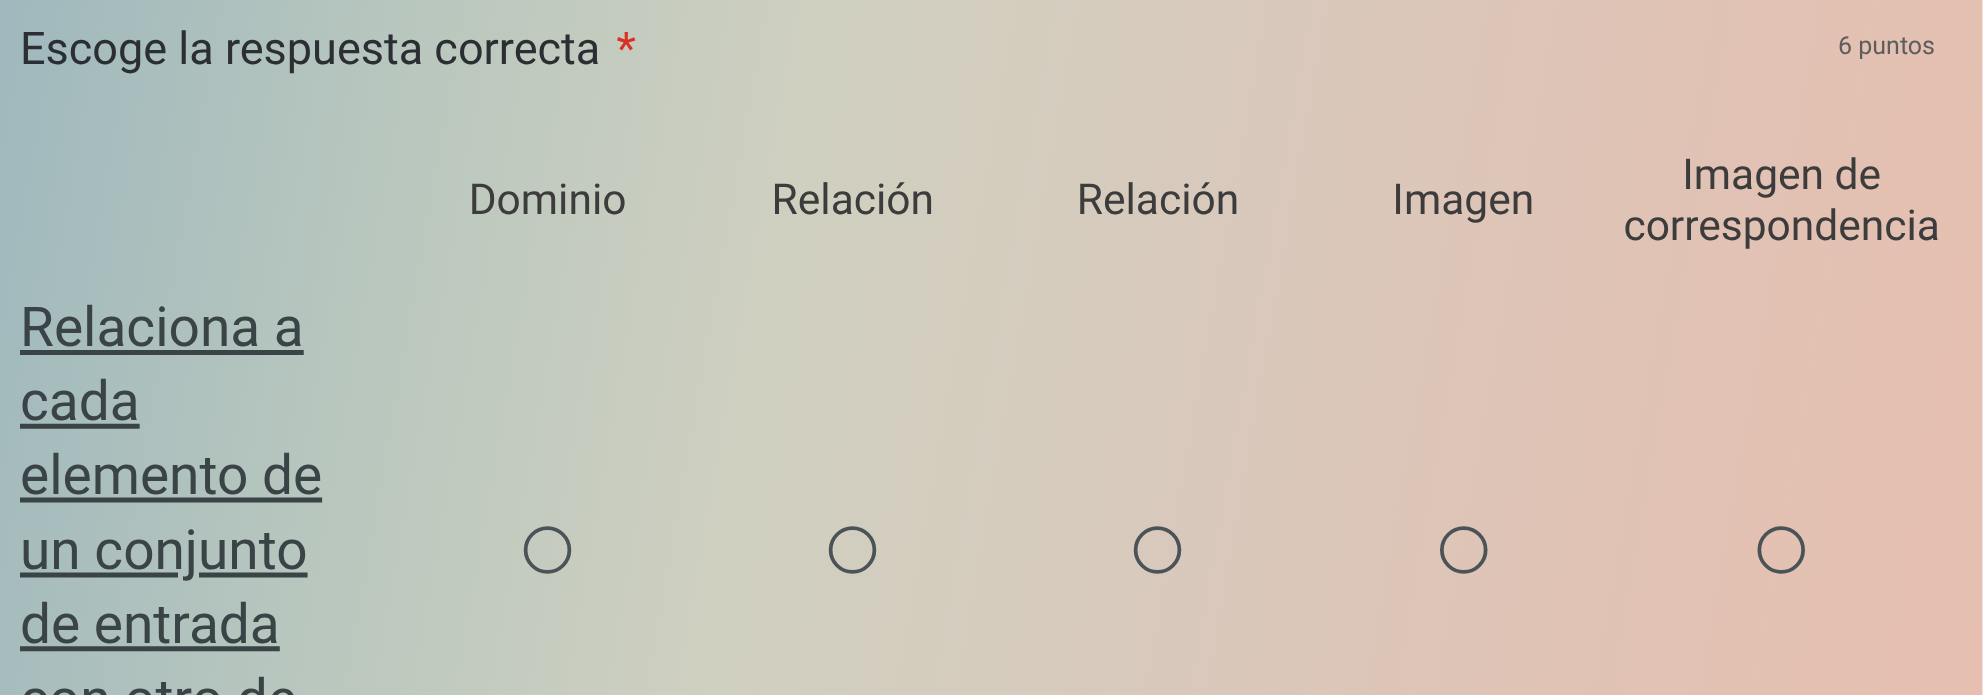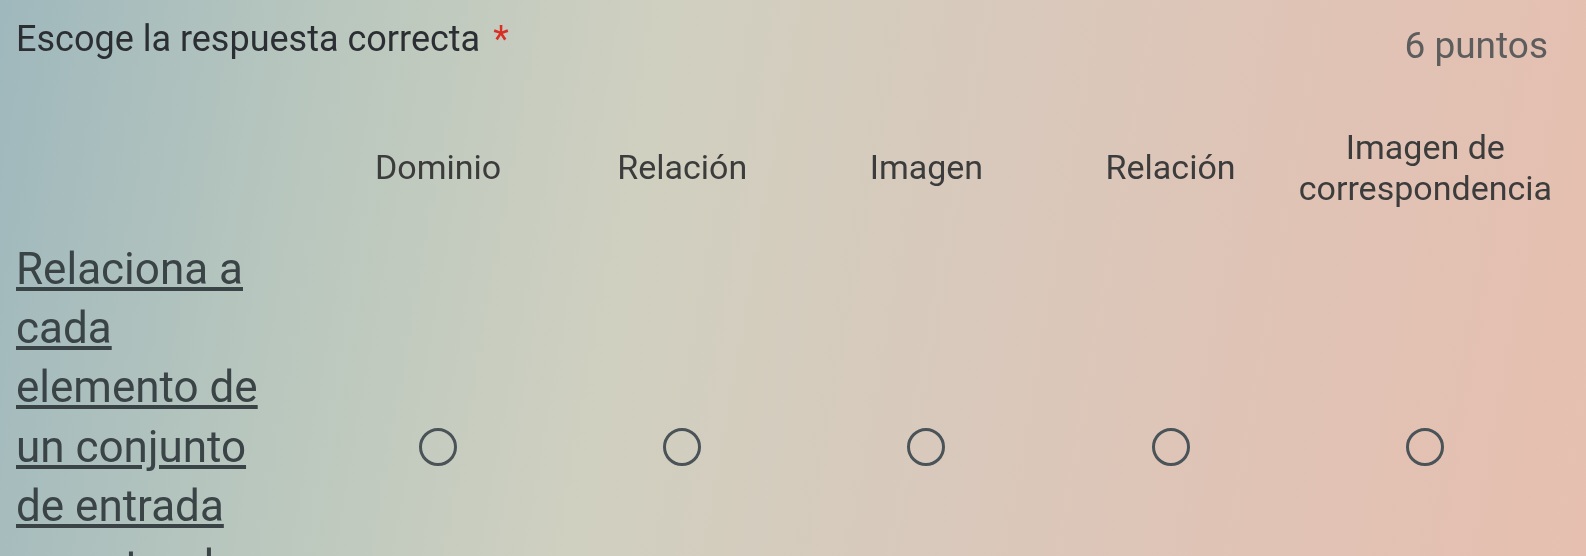--- a/index.html
+++ b/index.html
@@ -25,21 +25,21 @@
   .question-title {
     font-size: 36px;
     color: #2b2f33;
     font-weight: 400;
   }
   .required {
     color: #d93025;
     margin-left: 4px;
   }
   .points {
-    font-size: 37px;
+    font-size: 20px;
     color: #5d5d5d;
     margin-top: 6px;
     margin-right: 10px;
     margin-left: 47px;
   }
   .grid {
     display: grid;
     grid-template-columns: 300px repeat(5, 1fr);
     align-items: center;
     row-gap: 31px;
@@ -83,22 +83,22 @@
     <span>Escoge la respuesta correcta</span>
     <span class="required">*</span>
   </div>
   <div class="points">6 puntos</div>
 </div>
 
 <div class="grid">
   <div class="spacer"></div>
   <div class="col-header">Dominio</div>
   <div class="col-header">Relación</div>
+  <div class="col-header">Relación</div>
   <div class="col-header">Imagen</div>
-  <div class="col-header">Relación</div>
   <div class="col-header">Imagen de correspondencia</div>
 
   <div class="row-label">Relaciona a cada elemento de un conjunto de entrada con otro de salida.</div>
   <div class="radio-cell">
     <div class="radio"></div>
   </div>
   <div class="radio-cell">
     <div class="radio"></div>
   </div>
   <div class="radio-cell">

